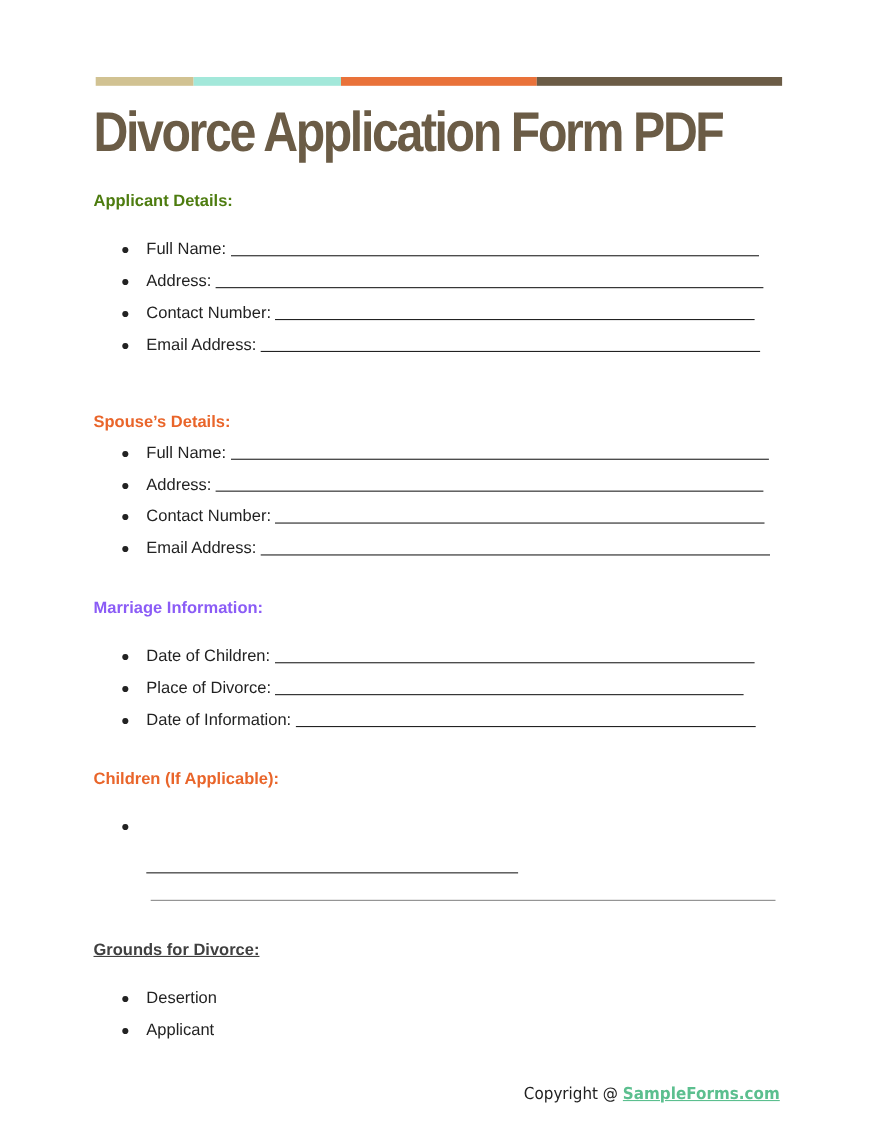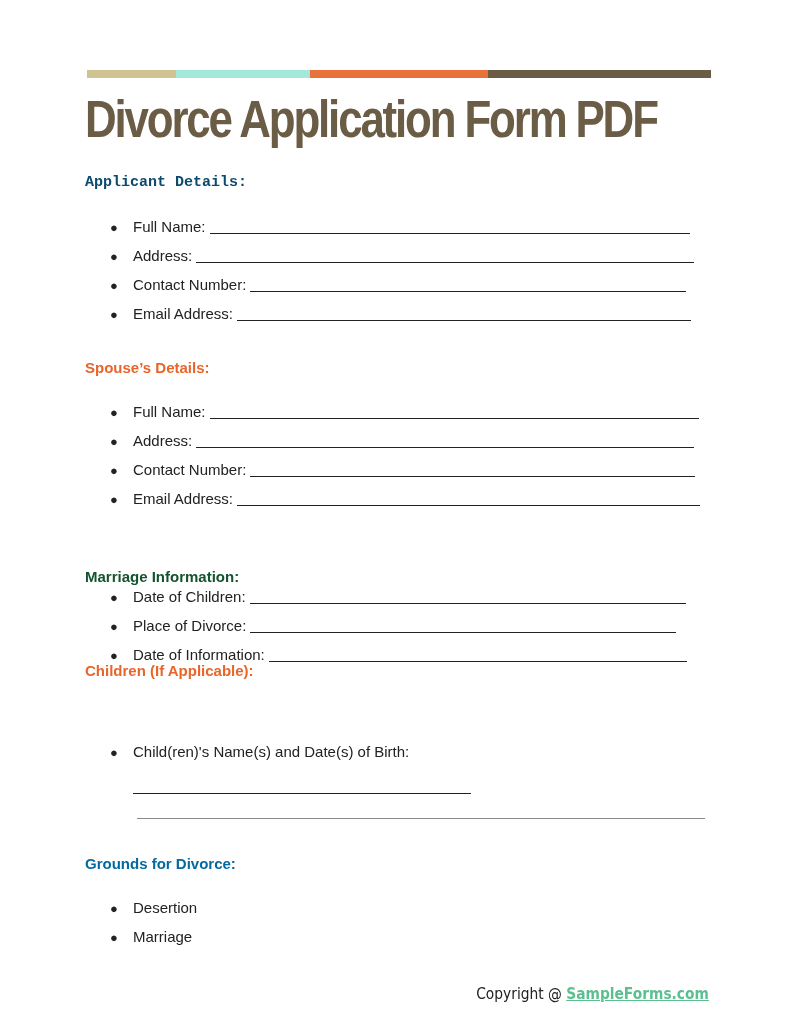--- a/index.html
+++ b/index.html
@@ -22,21 +22,21 @@
 
 <div class="colorbar">
   <div class="seg" style="width:89px;background:#d1c292;"></div>
   <div class="seg" style="width:134px;background:#a3e8da;"></div>
   <div class="seg" style="width:178px;background:#e9723a;"></div>
   <div class="seg" style="width:223px;background:#6b5c46;"></div>
 </div>
 
 <h1 class="title" style="color:#6b5c46;">Divorce Application Form PDF</h1>
 
-<h2 class="section-title" style="top:174px;color:#0c4a6e;font-family:Liberation Mono, monospace;">Applicant Details:</h2>
+<h2 class="section-title" style="top:174px;color:#4d7c0f;">Applicant Details:</h2>
 <ul class="list" style="top:218px;">
   <li class="item">
       <span class="bullet">●</span>
       <span>Full Name:</span>
       <span class="fill" style="width:480px;"></span>
     </li>
   <li class="item">
       <span class="bullet">●</span>
       <span>Address:</span>
       <span class="fill" style="width:498px;"></span>
@@ -46,21 +46,21 @@
       <span>Contact Number:</span>
       <span class="fill" style="width:436px;"></span>
     </li>
   <li class="item">
       <span class="bullet">●</span>
       <span>Email Address:</span>
       <span class="fill" style="width:454px;"></span>
     </li>
 </ul>
 
-<h2 class="section-title" style="top:359px;color:#e9652a;">Spouse’s Details:</h2>
+<h2 class="section-title" style="top:375px;color:#e9652a;">Spouse’s Details:</h2>
 <ul class="list" style="top:403px;">
   <li class="item">
       <span class="bullet">●</span>
       <span>Full Name:</span>
       <span class="fill" style="width:489px;"></span>
     </li>
   <li class="item">
       <span class="bullet">●</span>
       <span>Address:</span>
       <span class="fill" style="width:498px;"></span>
@@ -70,56 +70,55 @@
       <span>Contact Number:</span>
       <span class="fill" style="width:445px;"></span>
     </li>
   <li class="item">
       <span class="bullet">●</span>
       <span>Email Address:</span>
       <span class="fill" style="width:463px;"></span>
     </li>
 </ul>
 
-<h2 class="section-title" style="top:568px;color:#14532d;">Marriage Information:</h2>
+<h2 class="section-title" style="top:544px;color:#8b5cf6;">Marriage Information:</h2>
 <ul class="list" style="top:588px;">
   <li class="item">
       <span class="bullet">●</span>
       <span>Date of Children:</span>
       <span class="fill" style="width:436px;"></span>
     </li>
   <li class="item">
       <span class="bullet">●</span>
       <span>Place of Divorce:</span>
       <span class="fill" style="width:426px;"></span>
     </li>
   <li class="item">
       <span class="bullet">●</span>
       <span>Date of Information:</span>
       <span class="fill" style="width:418px;"></span>
     </li>
 </ul>
 
-<h2 class="section-title" style="top:662px;color:#e9652a;">Children (If Applicable):</h2>
+<h2 class="section-title" style="top:700px;color:#e9652a;">Children (If Applicable):</h2>
 <ul class="list" style="top:743px;">
   <li class="item">
       <span class="bullet">●</span>
-      <span>Child(ren)'s Name(s) and Date(s) of Birth:</span>
     </li>
 </ul>
 <div class="child-line"></div>
 <div class="child-rule"></div>
 
-<h2 class="section-title" style="top:855px;color:#0369a1;">Grounds for Divorce:</h2>
+<h2 class="section-title" style="top:855px;color:#404040;text-decoration:underline;">Grounds for Divorce:</h2>
 <ul class="list" style="top:899px;">
   <li class="item">
       <span class="bullet">●</span>
       <span>Desertion</span>
     </li>
   <li class="item">
       <span class="bullet">●</span>
-      <span>Marriage</span>
+      <span>Applicant</span>
     </li>
 </ul>
 
 <div class="footer">
   <span style="white-space:pre;">Copyright @ </span><span class="brand" style="color:#5cbf8f;">SampleForms.com</span>
 </div>
 
 </body></html>

